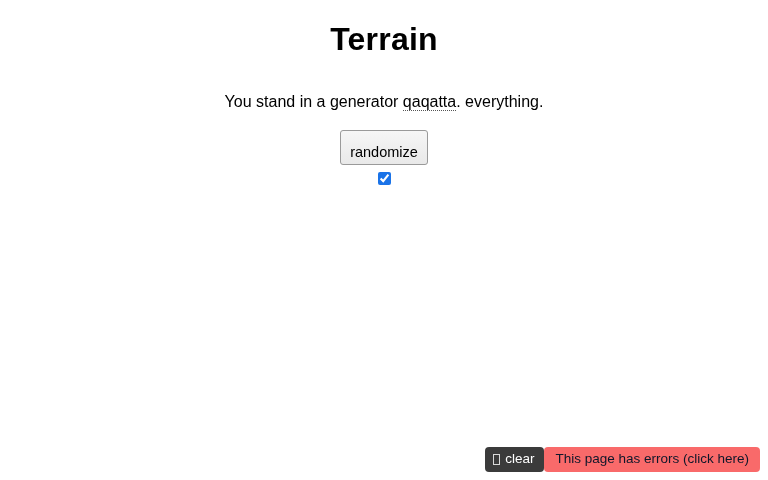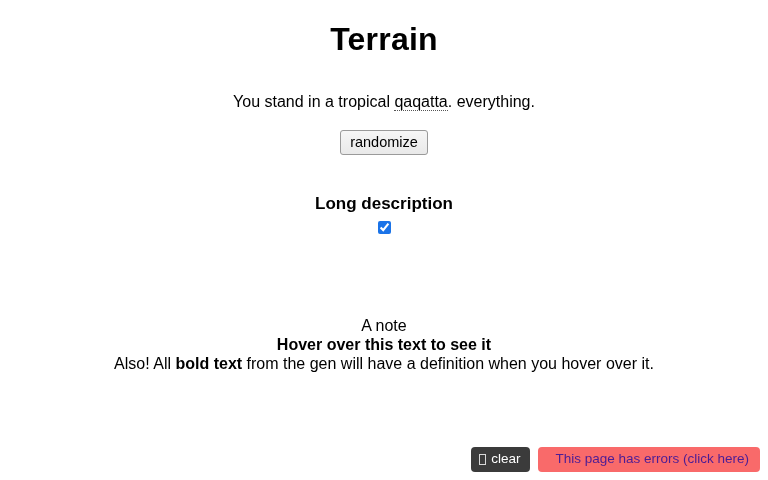--- a/index.html
+++ b/index.html
@@ -52,21 +52,21 @@
 
   button.randomize {
     font-family: "Liberation Sans", sans-serif;
     font-size: 14.5px;
     line-height: 16px;
     color: #000;
     background: #efefef;
     background-image: linear-gradient(#f6f6f6, #e9e9e9);
     border: 1px solid #9a9a9a;
     border-radius: 3px;
-    padding: 3px 9px 4px 9px;
+    padding: 13px 9px 4px 9px;
     cursor: pointer;
   }
 
   h2.section-title {
     font-size: 17px;
     font-weight: bold;
     margin: 39px 0 0 0;
     line-height: 20px;
   }
 
@@ -117,21 +117,20 @@
     text-decoration: underline;
   }
 
   
   .error-bar {
     position: absolute;
     right: 8px;
     bottom: 8px;
     display: flex;
     align-items: stretch;
-    gap: 8px;
     font-family: "Liberation Sans", sans-serif;
   }
   .btn-clear {
     background: #3b3b3b;
     color: #ffffff;
     border: none;
     border-radius: 4px;
     font-size: 13.5px;
     line-height: 14px;
     padding: 5px 10px 6px 8px;
@@ -145,63 +144,55 @@
     display: inline-block;
     width: 7px;
     height: 11px;
     border: 1px solid #d8d8d8;
     box-sizing: border-box;
     position: relative;
     top: 0px;
   }
   .btn-errors {
     background: #f96a6a;
-    color: #4c1d95;
+    color: #0f172a;
     border: none;
     border-radius: 4px;
     font-size: 13.5px;
     line-height: 14px;
-    padding: 5px 11px 6px 17px;
+    padding: 5px 11px 6px 11px;
     display: flex;
     align-items: center;
     cursor: pointer;
     font-family: "Liberation Sans", sans-serif;
     white-space: nowrap;
   }
 </style>
 </head>
 <body>
 
 <div class="page">
 
   <h1 class="title">Terrain</h1>
 
   <div class="gen-line">
-    <span>You stand in a tropical </span><span class="defined">qaqatta</span><span>. everything.</span>
+    <span>You stand in a generator </span><span class="defined">qaqatta</span><span>. everything.</span>
   </div>
 
   <div class="randomize-wrap">
     <button class="randomize" type="button">randomize</button>
   </div>
 
-  <h2 class="section-title">Long description</h2>
 
   <div class="checkbox-wrap">
     <input class="long-desc-toggle" type="checkbox" checked="" style="">
   </div>
 
   <div class="long-desc-body"></div>
 
-  <div class="note-block">
-    <div class="note-line">A note</div>
-    <div class="note-line bold">Hover over this text to see it</div>
-    <div class="note-line">
-      <span>Also! All </span><strong>bold text</strong><span> from the gen will have a definition when you hover over it.</span>
-    </div>
-  </div>
 
 
 </div>
 
 <div class="error-bar">
   <button class="btn-clear" type="button">
     <span class="tofu"></span>
     <span>clear</span>
   </button>
   <button class="btn-errors" type="button">This page has errors (click here)</button>

